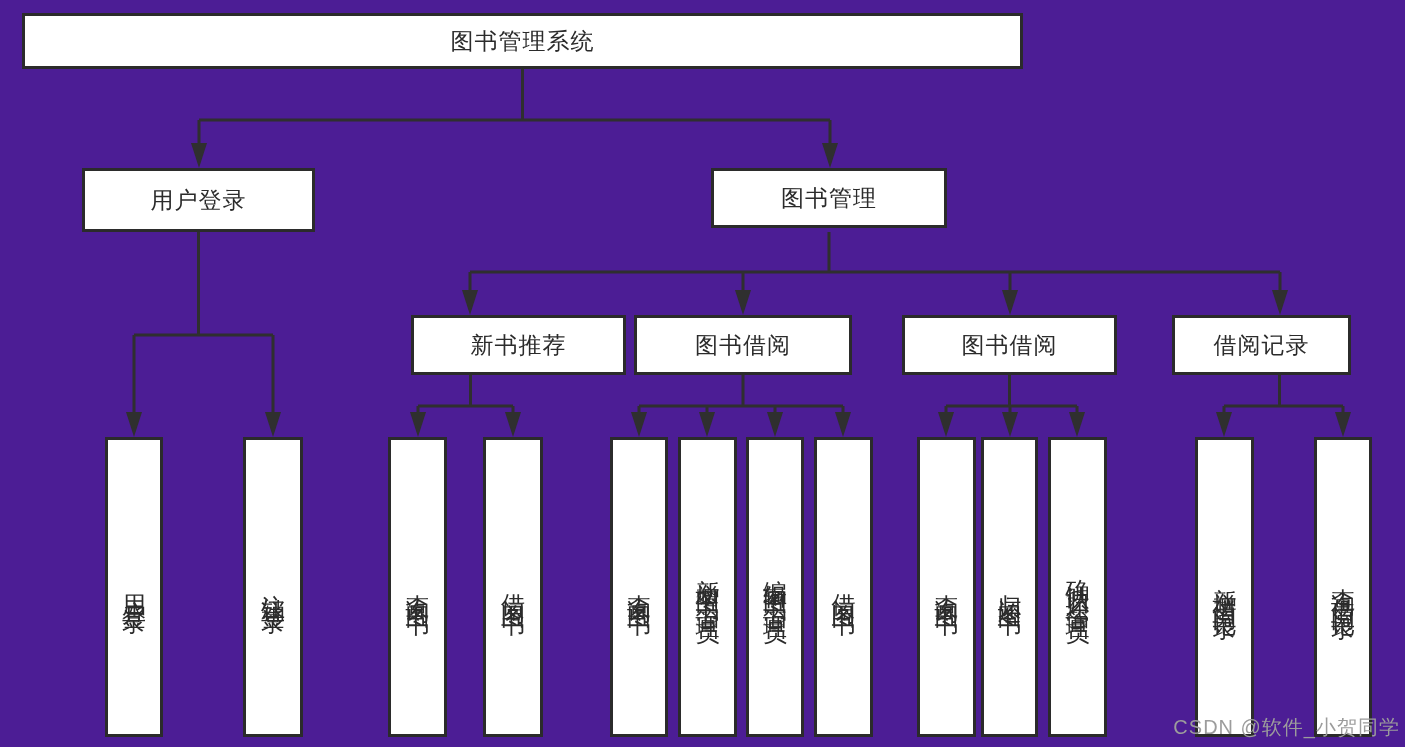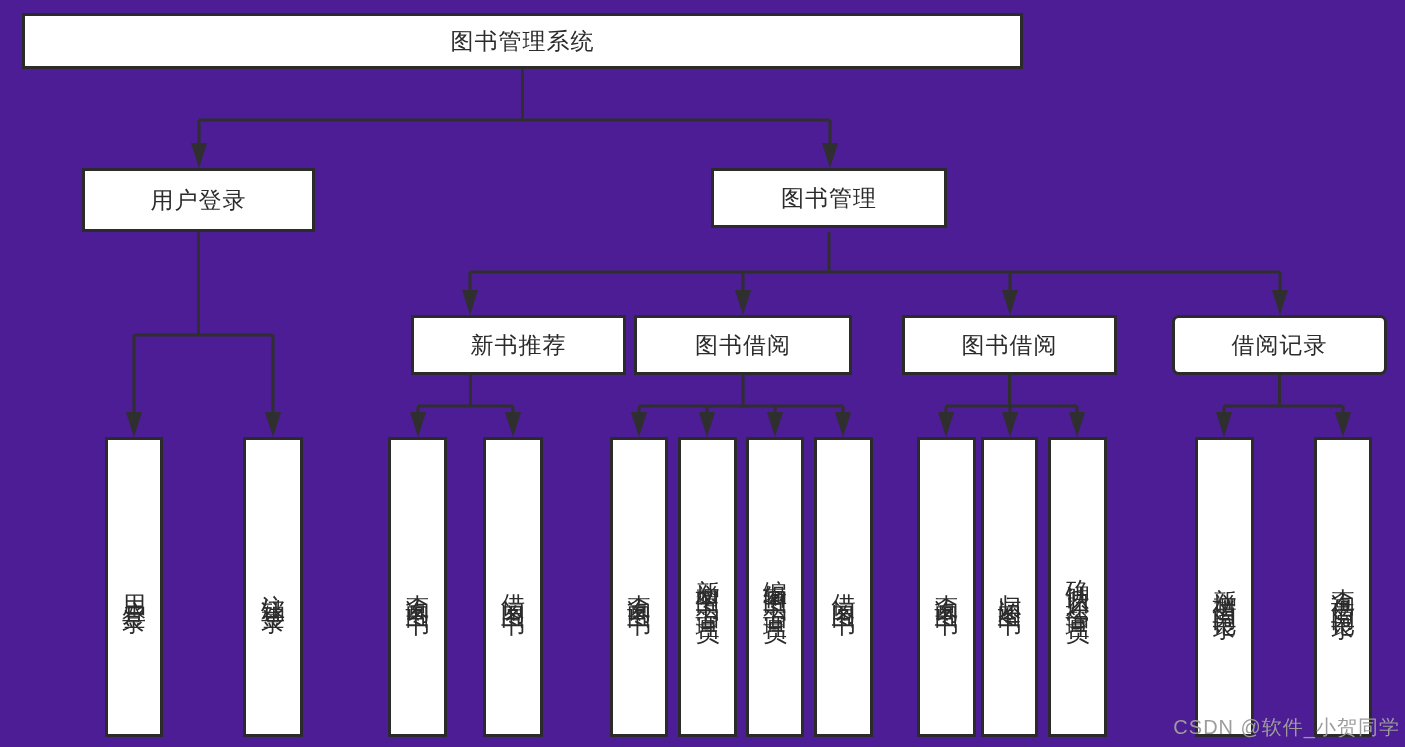--- a/index.html
+++ b/index.html
@@ -42,21 +42,21 @@
     letter-spacing: 6px;
   }
 
   
   .b-root { left: 22px;  top: 13px;  width: 1001px; height: 56px; }
   .b-l2-0 { left: 82px;  top: 168px; width: 233px;  height: 64px; }
   .b-l2-1 { left: 711px; top: 168px; width: 236px;  height: 60px; }
   .b-l3-0 { left: 363px; top: 315px; width: 215px;  height: 60px; margin-left: 48px; }
   .b-l3-1 { left: 634px; top: 315px; width: 218px;  height: 60px; text-align: center; }
   .b-l3-2 { left: 902px; top: 315px; width: 215px;  height: 60px; }
-  .b-l3-3 { left: 1172px;top: 315px; width: 215px;  height: 60px; border-radius: 7px; }
+  .b-l3-3 { left: 1172px;top: 315px; width: 179px;  height: 60px; }
 
   .leaf { top: 437px; height: 300px; }
   .l0  { left: 105px;  width: 58px; }
   .l1  { left: 243px;  width: 60px; }
   .l2  { left: 388px;  width: 59px; }
   .l3  { left: 483px;  width: 60px; }
   .l4  { left: 610px;  width: 58px; }
   .l5  { left: 678px;  width: 59px; }
   .l6  { left: 746px;  width: 58px; }
   .l7  { left: 814px;  width: 59px; }

